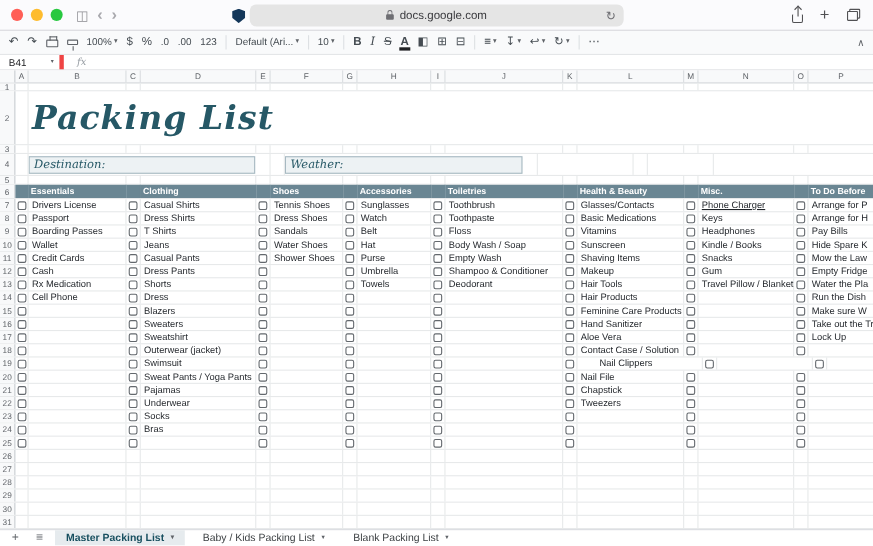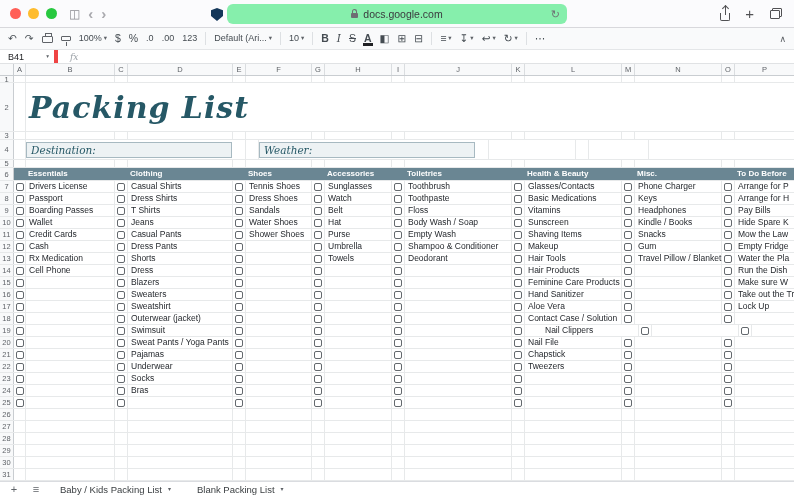--- a/index.html
+++ b/index.html
@@ -7,21 +7,21 @@
   body{font-family:"Liberation Sans",sans-serif;background:#fff;color:#202124;font-size:10px}
 
   
   .browser-bar{height:28px;background:#fbfbfd;border-bottom:1px solid #d8d8dc;display:flex;align-items:center;padding:0 10px;gap:8px;position:relative}
   .traffic{display:flex;gap:7px;margin-right:4px}
   .light{width:11px;height:11px;border-radius:50%;display:inline-block}
   .light.red{background:#ff5f57}.light.yellow{background:#febc2e}.light.green{background:#28c840}
   .side-ic{color:#8e8e93;font-size:12px;line-height:1}
   .nav-ic{color:#a9a9ae;font-size:15px;line-height:1;font-weight:700}
   .ext-icon{position:absolute;left:calc(50% - 186px);top:8px;width:12px;height:13px;background:#14375a;clip-path:polygon(50% 0,100% 18%,100% 62%,50% 100%,0 62%,0 18%)}
-  .addr{position:absolute;left:50%;top:4px;transform:translateX(-50%);width:340px;height:20px;background:#86efac;border-radius:6px;display:flex;align-items:center;justify-content:center;gap:5px;font-size:10.5px;color:#3a3a3e}
+  .addr{position:absolute;left:50%;top:4px;transform:translateX(-50%);width:340px;height:20px;background:#e5e5e5;border-radius:6px;display:flex;align-items:center;justify-content:center;gap:5px;font-size:10.5px;color:#3a3a3e}
   .lock{width:7px;height:5px;background:#6e6e73;border-radius:1px;position:relative;margin-top:3px;flex:none}
   .lock:before{content:"";position:absolute;top:-4px;left:1px;width:3px;height:4px;border:1px solid #6e6e73;border-bottom:none;border-radius:3px 3px 0 0}
   .refresh{position:absolute;right:7px;color:#6e6e73;font-size:11px}
   .right-ics{margin-left:auto;display:flex;align-items:center;gap:15px;padding-right:4px}
   .share-icon{position:relative;width:10px;height:8px;border:1px solid #515154;border-top:none;border-radius:0 0 2px 2px;margin-top:6px}
   .share-icon:before{content:"";position:absolute;left:4px;top:-7px;width:1px;height:9px;background:#515154}
   .share-icon:after{content:"";position:absolute;left:2px;top:-7px;width:4px;height:4px;border-left:1px solid #515154;border-top:1px solid #515154;transform:rotate(45deg)}
   .plus-ic{font-size:15px;color:#515154;line-height:1}
   .tabs-icon{position:relative;width:9px;height:8px;margin-left:2px}
   .tabs-icon:before{content:"";position:absolute;right:-2px;top:-2px;width:8px;height:7px;border:1px solid #515154;border-radius:1px}
@@ -318,21 +318,21 @@
         <div class="cb"></div>
       </div>
       <div class="g-cell label-cell" style="width: 107px;">Toothbrush</div>
       <div class="g-cell cb-cell" style="width: 13px;">
         <div class="cb"></div>
       </div>
       <div class="g-cell label-cell" style="width: 97px;">Glasses/Contacts</div>
       <div class="g-cell cb-cell" style="width: 13px;">
         <div class="cb"></div>
       </div>
-      <div class="g-cell label-cell" style="width: 87px;">Phone Charger</div>
+      <div class="g-cell label-cell" style="width: 87px; text-decoration: underline;">Phone Charger</div>
       <div class="g-cell cb-cell" style="width: 13px;">
         <div class="cb"></div>
       </div>
       <div class="g-cell label-cell" style="width: 60px;">Arrange for P</div>
     </div>
     <div class="g-row" style="height: 12px;">
       <div class="g-gutter">8</div>
       <div class="g-cell cb-cell" style="width: 12px;">
         <div class="cb"></div>
       </div>
@@ -1073,20 +1073,24 @@
       <div class="g-cell" style="width: 13px;"></div>
       <div class="g-cell" style="width: 87px;"></div>
       <div class="g-cell" style="width: 13px;"></div>
       <div class="g-cell" style="width: 60px;"></div>
     </div>
   </div>
 
 <div class="tab-bar">
   <span class="bar-btn">+</span>
   <span class="bar-btn">≡</span>
+  <div class="tab active">
+    <span>Master Packing List</span>
+    <span class="caret">▾</span>
+  </div>
   <div class="tab">
     <span>Baby / Kids Packing List</span>
     <span class="caret">▾</span>
   </div>
   <div class="tab">
     <span>Blank Packing List</span>
     <span class="caret">▾</span>
   </div>
 </div>
 

